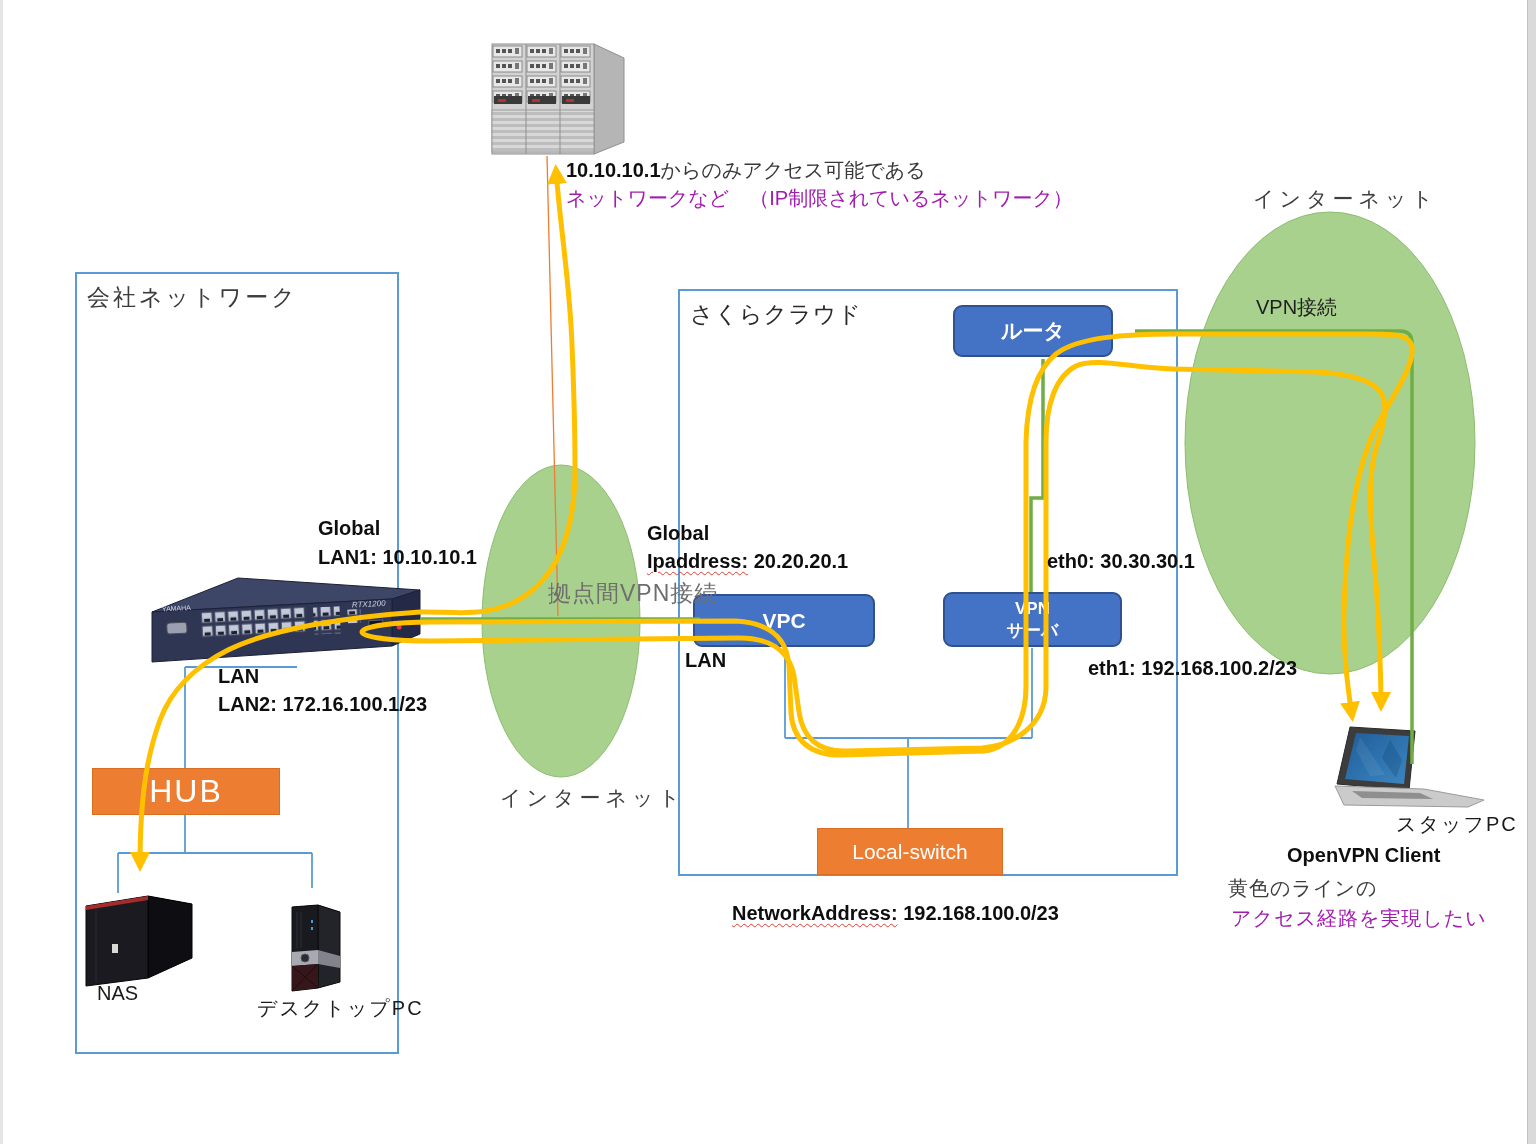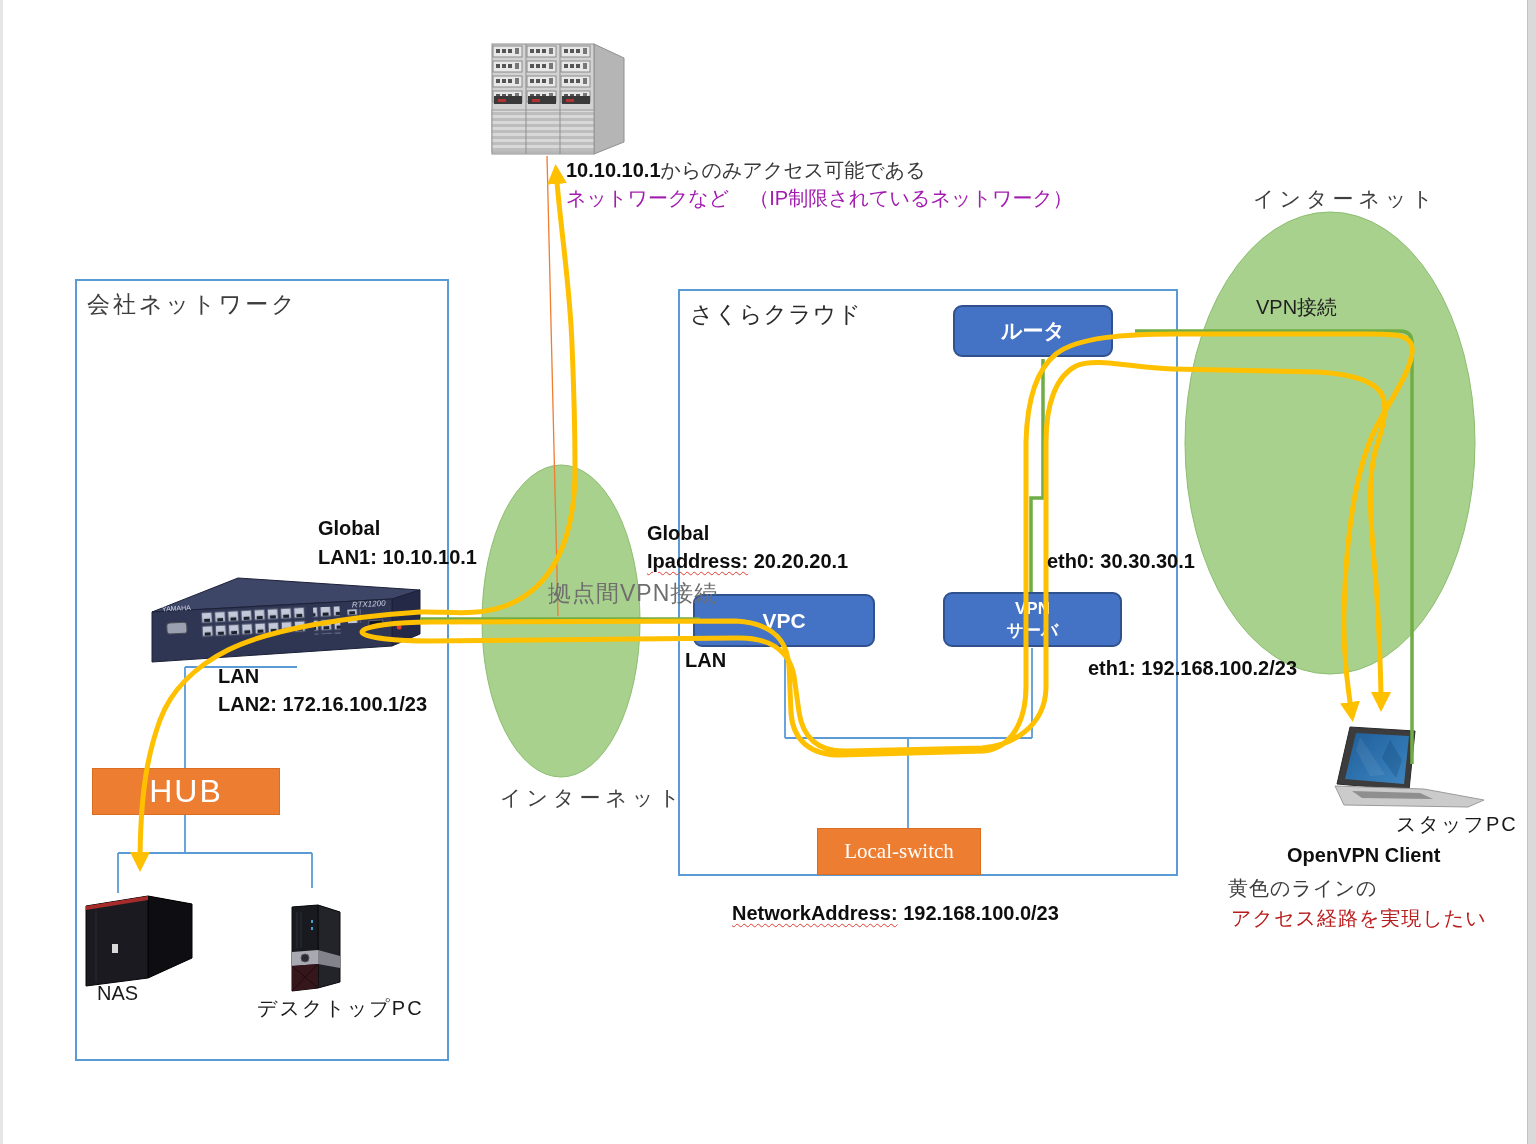--- a/index.html
+++ b/index.html
@@ -18,33 +18,33 @@
   .gray{color:#6e6e6e;font-size:23px;letter-spacing:1px;}
   .squiggle{text-decoration:underline wavy #e03c31 1px;text-underline-offset:3px;}
   .pre{white-space:pre-line;line-height:1.25;font-size:17px;}
   .edge-strip{position:absolute;z-index:10;background:#dadada;}
 </style>
 </head>
 <body>
 
 <div class="page">
 
-  <div class="region" style="left:75px;top:279px;width:374px;height:782px;">
+  <div class="region" style="left:75px;top:272px;width:324px;height:782px;">
     <div class="region-title">会社ネットワーク</div>
   </div>
   <div class="region" style="left:678px;top:289px;width:500px;height:587px;">
     <div class="region-title" style="letter-spacing:1px;color:#2a2a2a;">さくらクラウド</div>
   </div>
 
   <div class="node node-blue" style="left:953px;top:305px;width:160px;height:52px;">ルータ</div>
   <div class="node node-blue" style="left:693px;top:594px;width:182px;height:53px;">VPC</div>
   <div class="node node-blue pre" style="left:943px;top:592px;width:179px;height:55px;">VPN
 サーバ</div>
   <div class="node node-orange" style="left:92px;top:768px;width:188px;height:47px;font-size:32px;letter-spacing:2px;">HUB</div>
-  <div class="node node-orange" style="left:817px;top:828px;width:164px;height:47px;font-size:21px;font-family:Liberation Serif, serif;">Local-switch</div>
+  <div class="node node-orange" style="left:817px;top:828px;width:186px;height:47px;font-size:21px;">Local-switch</div>
 
   <svg class="overlay" width="1536" height="1144" viewBox="0 0 1536 1144">
     <defs>
       <marker id="arrowY" viewBox="0 0 10 10" refX="7" refY="5" markerWidth="4" markerHeight="4" orient="auto-start-reverse">
         <path d="M0,0 L10,5 L0,10 z" fill="#FFC000"></path>
       </marker>
       <pattern id="pDrives" x="492" y="45" width="34" height="15" patternUnits="userSpaceOnUse">
         <rect x="1" y="1" width="29" height="11" fill="#e8e8e8" stroke="#8a8a8a"></rect>
         <rect x="4" y="4" width="4" height="4" fill="#555"></rect>
         <rect x="10" y="4" width="4" height="4" fill="#555"></rect>
@@ -196,17 +196,17 @@
   <div class="lbl bold" style="left:732px;top:901px;">
     <span class="squiggle">NetworkAddress:</span><span> 192.168.100.0/23</span>
   </div>
 
   <div class="lbl" style="left:97px;top:981px;color:#1a1a1a;">NAS</div>
   <div class="lbl" style="left:257px;top:996px;letter-spacing:2px;color:#1a1a1a;">デスクトップPC</div>
   <div class="lbl" style="left:1396px;top:812px;letter-spacing:2px;color:#1a1a1a;">スタッフPC</div>
   <div class="lbl bold" style="left:1287px;top:843px;">OpenVPN Client</div>
 
   <div class="lbl" style="left:1228px;top:876px;color:#3c3c3c;letter-spacing:1px;">黄色のラインの</div>
-  <div class="lbl" style="left:1231px;top:906px;color:#b91c1c;letter-spacing:1px;">アクセス経路を実現したい</div>
+  <div class="lbl" style="left:1231px;top:906px;color:#a21caf;letter-spacing:1px;">アクセス経路を実現したい</div>
 
   <div class="edge-strip" style="right:0;top:0;width:8px;height:1144px;border-left:1px solid #c2c2c2;"></div>
   <div class="edge-strip" style="left:0;top:0;width:3px;height:1144px;background:#e6e6e6;"></div>
 </div>
 
 </body></html>

